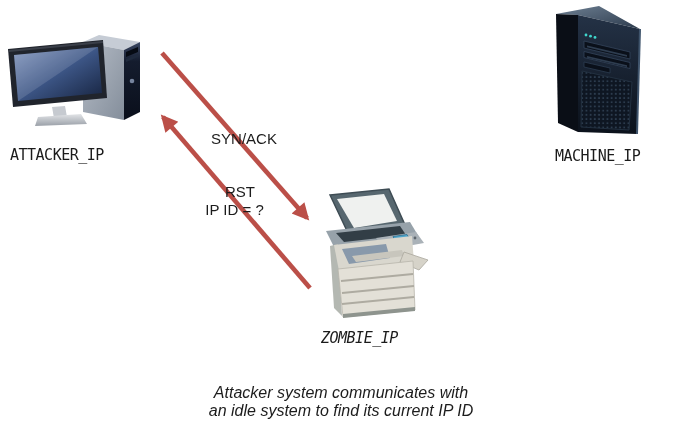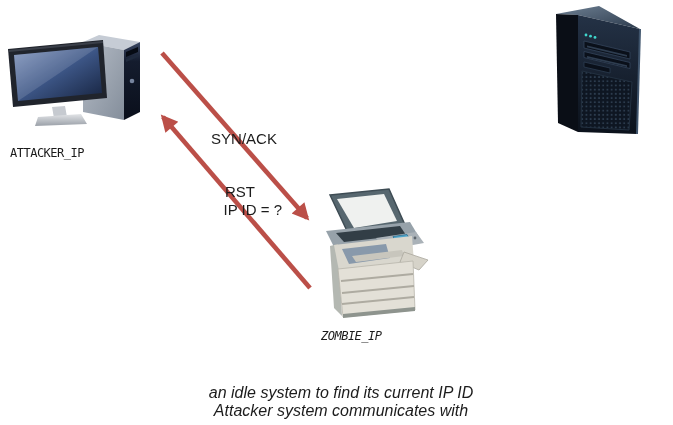--- a/index.html
+++ b/index.html
@@ -29,21 +29,21 @@
     fill: none;
   }
   .arrow-head { fill: var(--arrow-color); }
   .node {
     position: absolute;
     line-height: 0;
   }
   .node-label {
     position: absolute;
     font-family: "DejaVu Sans Mono", "Liberation Mono", monospace;
-    font-size: 12px;
+    font-size: 15px;
     font-weight: 500;
     letter-spacing: -0.5px;
     color: var(--text-color);
     white-space: nowrap;
   }
   .arrow-label {
     position: absolute;
     font-size: 15px;
     color: #1c1c1c;
     text-align: center;
@@ -137,20 +137,21 @@
       <circle cx="43.5" cy="32.2" r="1.4" fill="#3fd6cc"></circle>
       <circle cx="48" cy="33.4" r="1.4" fill="#3fd6cc"></circle>
       <polygon points="37,37 83,48 83,55 37,44" fill="#0a101a" stroke="#33445a" stroke-width="0.8"></polygon>
       <polygon points="40,41.5 80,51 80,52.8 40,43.3" fill="#2e3d50"></polygon>
       <polygon points="37,47.5 83,58.5 83,64.5 37,53.5" fill="#0a101a" stroke="#33445a" stroke-width="0.8"></polygon>
       <polygon points="40,52 80,61.3 80,63.1 40,53.8" fill="#2e3d50"></polygon>
       <polygon points="37,58 63,64 63,69 37,63" fill="#0a101a" stroke="#2c3c50" stroke-width="0.8"></polygon>
       <polygon points="35,67 85,78 82,126 34,123" fill="url(#svDots)" stroke="#223040" stroke-width="1"></polygon>
     </svg>
   </div>
+  <div class="node-label" style="left:555px; top:147px;">MACHINE_IP</div>
 
   <div class="node" style="left:312px; top:186px;">
     <svg width="120" height="134" viewBox="0 0 120 134">
 
       <polygon points="18,9 77,3 93,39 36,47" fill="#57676f" stroke="#3e4c54" stroke-width="1.5"></polygon>
       <polygon points="25,13 72,8 85,35 42,42" fill="#eff1ef"></polygon>
 
       <polygon points="14,45 98,36 107,51 22,61" fill="#97a2aa"></polygon>
       <polygon points="24,47 88,40 94,49 32,56" fill="#323e46"></polygon>
 
@@ -169,20 +170,20 @@
       <line x1="29" y1="95" x2="101" y2="88" stroke="#aeaba1" stroke-width="2"></line>
       <line x1="30" y1="107" x2="102" y2="100" stroke="#aeaba1" stroke-width="2"></line>
       <line x1="30" y1="118" x2="102" y2="111" stroke="#aeaba1" stroke-width="2"></line>
       <polygon points="31,128 103,121 103,125 31,132" fill="#8e948e"></polygon>
     </svg>
   </div>
   <div class="node-label" style="left:321px; top:329px;font-style:italic;">ZOMBIE_IP</div>
 
   <div class="arrow-label" style="left:192px; top:130px; width:80px;margin-left:12px;">SYN/ACK</div>
   <div class="arrow-label" style="left:210px; top:183px; width:60px;">RST</div>
-  <div class="arrow-label" style="left:187px; top:201px; width:95px;text-align:right;">IP ID = ?</div>
+  <div class="arrow-label" style="left:187px; top:201px; width:95px;">IP ID = ?</div>
 
   <div class="caption" style="left:170px; top:384px; width:342px;">
+    <div>Attacker system communicates with</div>
     <div>an idle system to find its current IP ID</div>
-    <div>Attacker system communicates with</div>
   </div>
 
 </div>
 
 </body></html>

